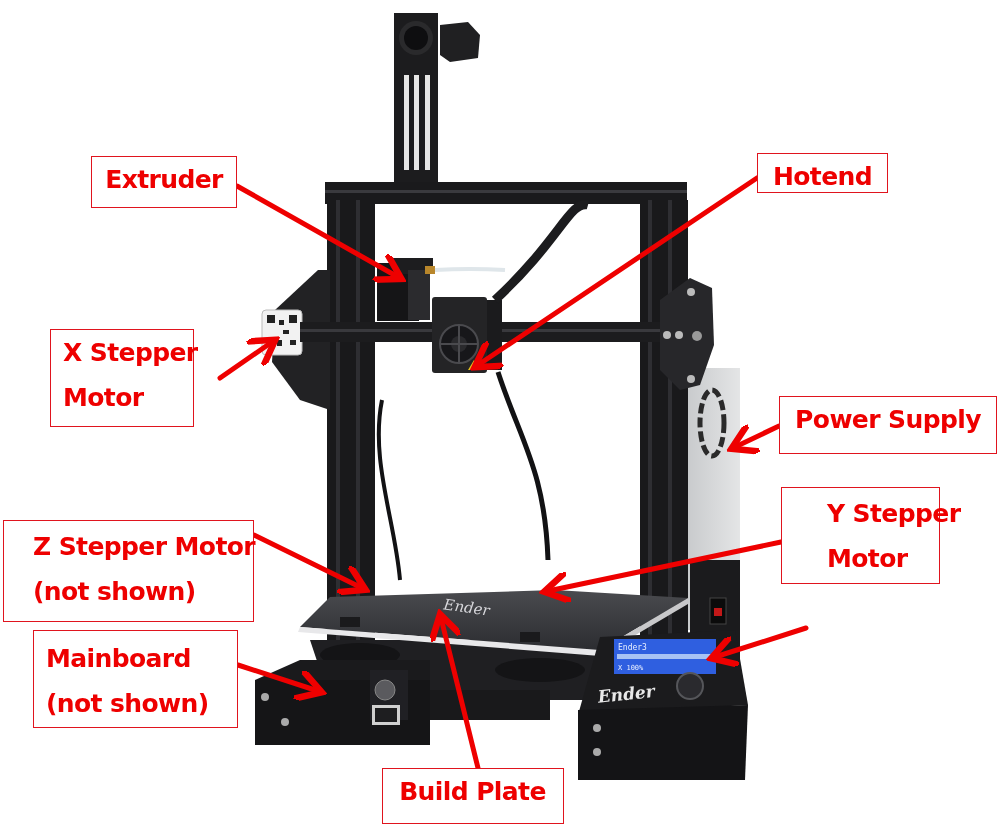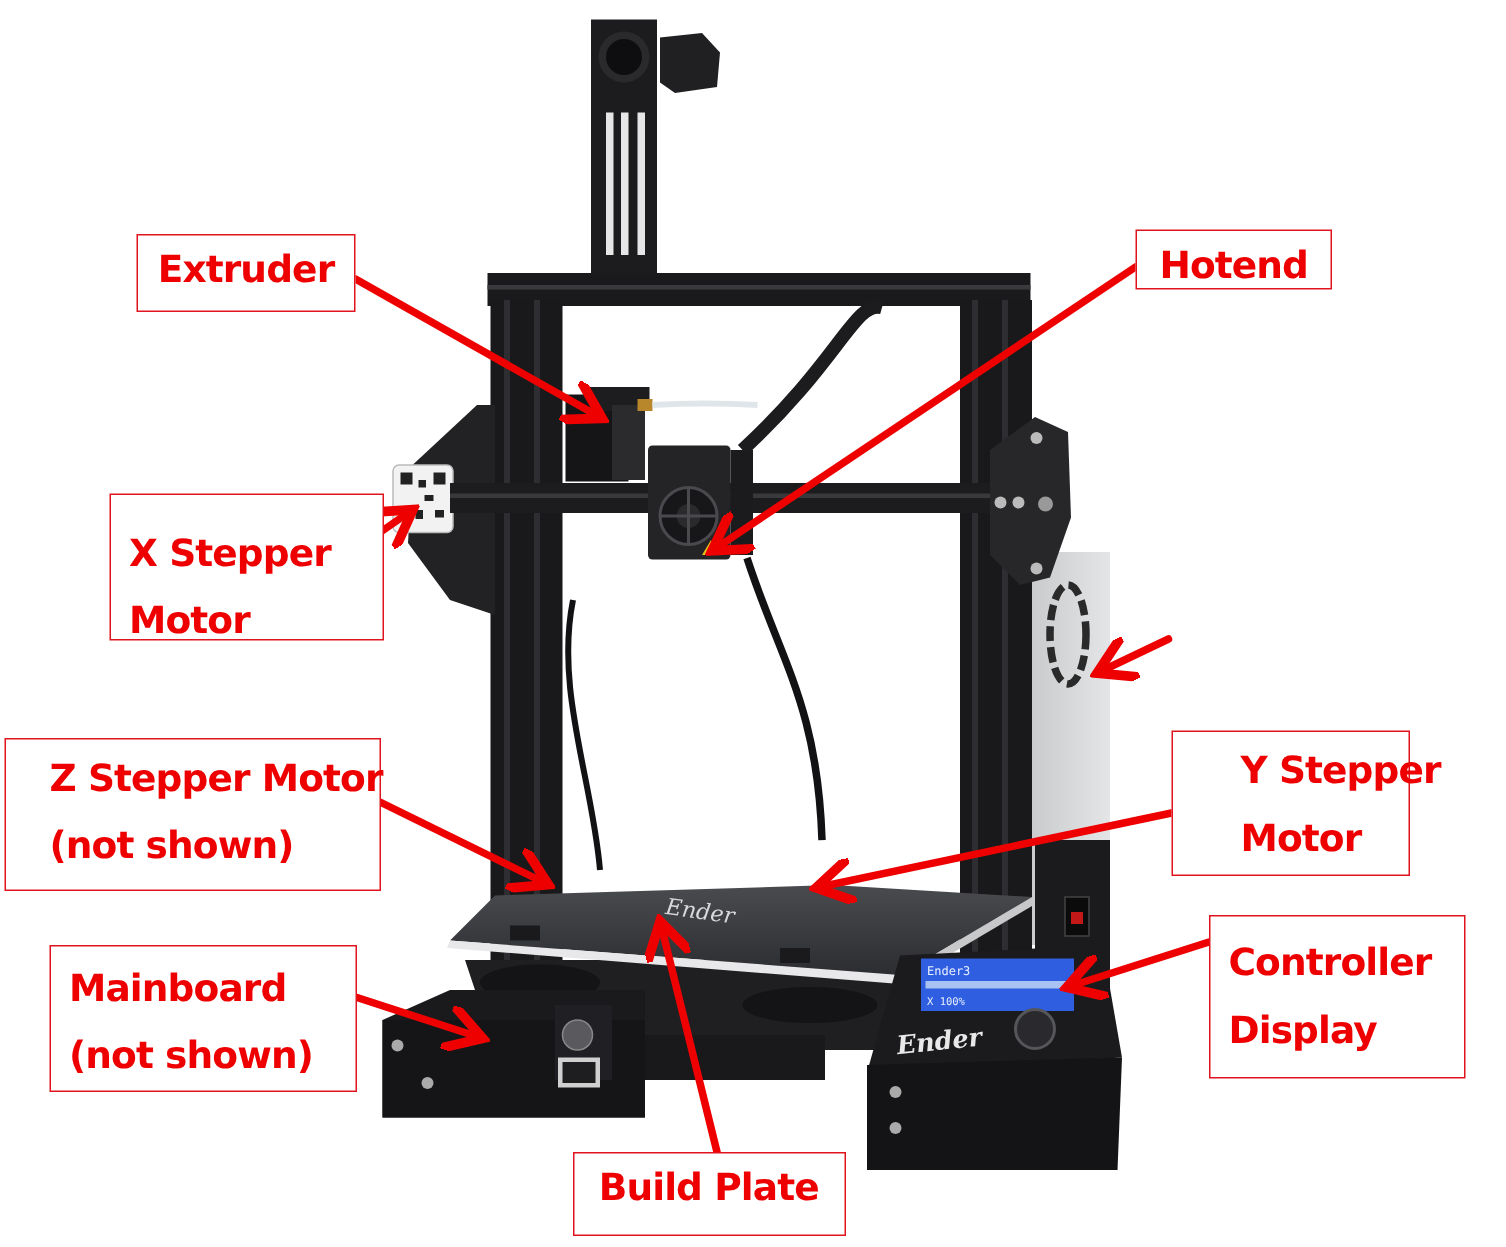--- a/index.html
+++ b/index.html
@@ -167,37 +167,36 @@
         <line x1="478" y1="768" x2="441" y2="618" stroke="#ee0000" stroke-width="5" stroke-linecap="round" marker-end="url(#ah)"></line>
       </g>
   </svg>
 
   <div class="callout single" id="co-extruder" style="left:91px;top:156px;width:146px;height:52px;">
     <span class="line">Extruder</span>
   </div>
   <div class="callout single" id="co-hotend" style="left:757px;top:153px;width:131px;height:40px;">
     <span class="line">Hotend</span>
   </div>
-  <div class="callout" id="co-x" style="left:73px;top:329px;width:183px;height:98px;padding-top:16px;">
+  <div class="callout" id="co-x" style="left:50px;top:329px;width:144px;height:98px;padding-top:0;">
     <span class="line">X Stepper</span>
     <span class="line">Motor</span>
   </div>
-  <div class="callout" id="co-z" style="left:3px;top:492px;width:251px;height:102px;padding-top:3px;padding-left:29px;">
+  <div class="callout single" id="co-psu" style="left:779px;top:396px;width:218px;height:58px;">
+    <span class="line">Power Supply</span>
+  </div>
+  <div class="callout" id="co-z" style="left:3px;top:520px;width:251px;height:102px;padding-top:3px;padding-left:29px;">
     <span class="line">Z Stepper Motor</span>
     <span class="line">(not shown)</span>
   </div>
   <div class="callout" id="co-y" style="left:781px;top:487px;width:159px;height:97px;padding-top:3px;padding-left:45px;">
     <span class="line">Y Stepper</span>
     <span class="line">Motor</span>
   </div>
   <div class="callout" id="co-main" style="left:33px;top:630px;width:205px;height:98px;padding-top:5px;">
     <span class="line">Mainboard</span>
     <span class="line">(not shown)</span>
   </div>
-  <div class="callout" id="co-ctrl" style="left:806px;top:610px;width:171px;height:109px;padding-top:8px;">
-    <span class="line">Controller</span>
-    <span class="line">Display</span>
-  </div>
   <div class="callout single" id="co-bed" style="left:382px;top:768px;width:182px;height:56px;padding-left:11px;">
     <span class="line">Build Plate</span>
   </div>
 
 </div>
 
 </body></html>

